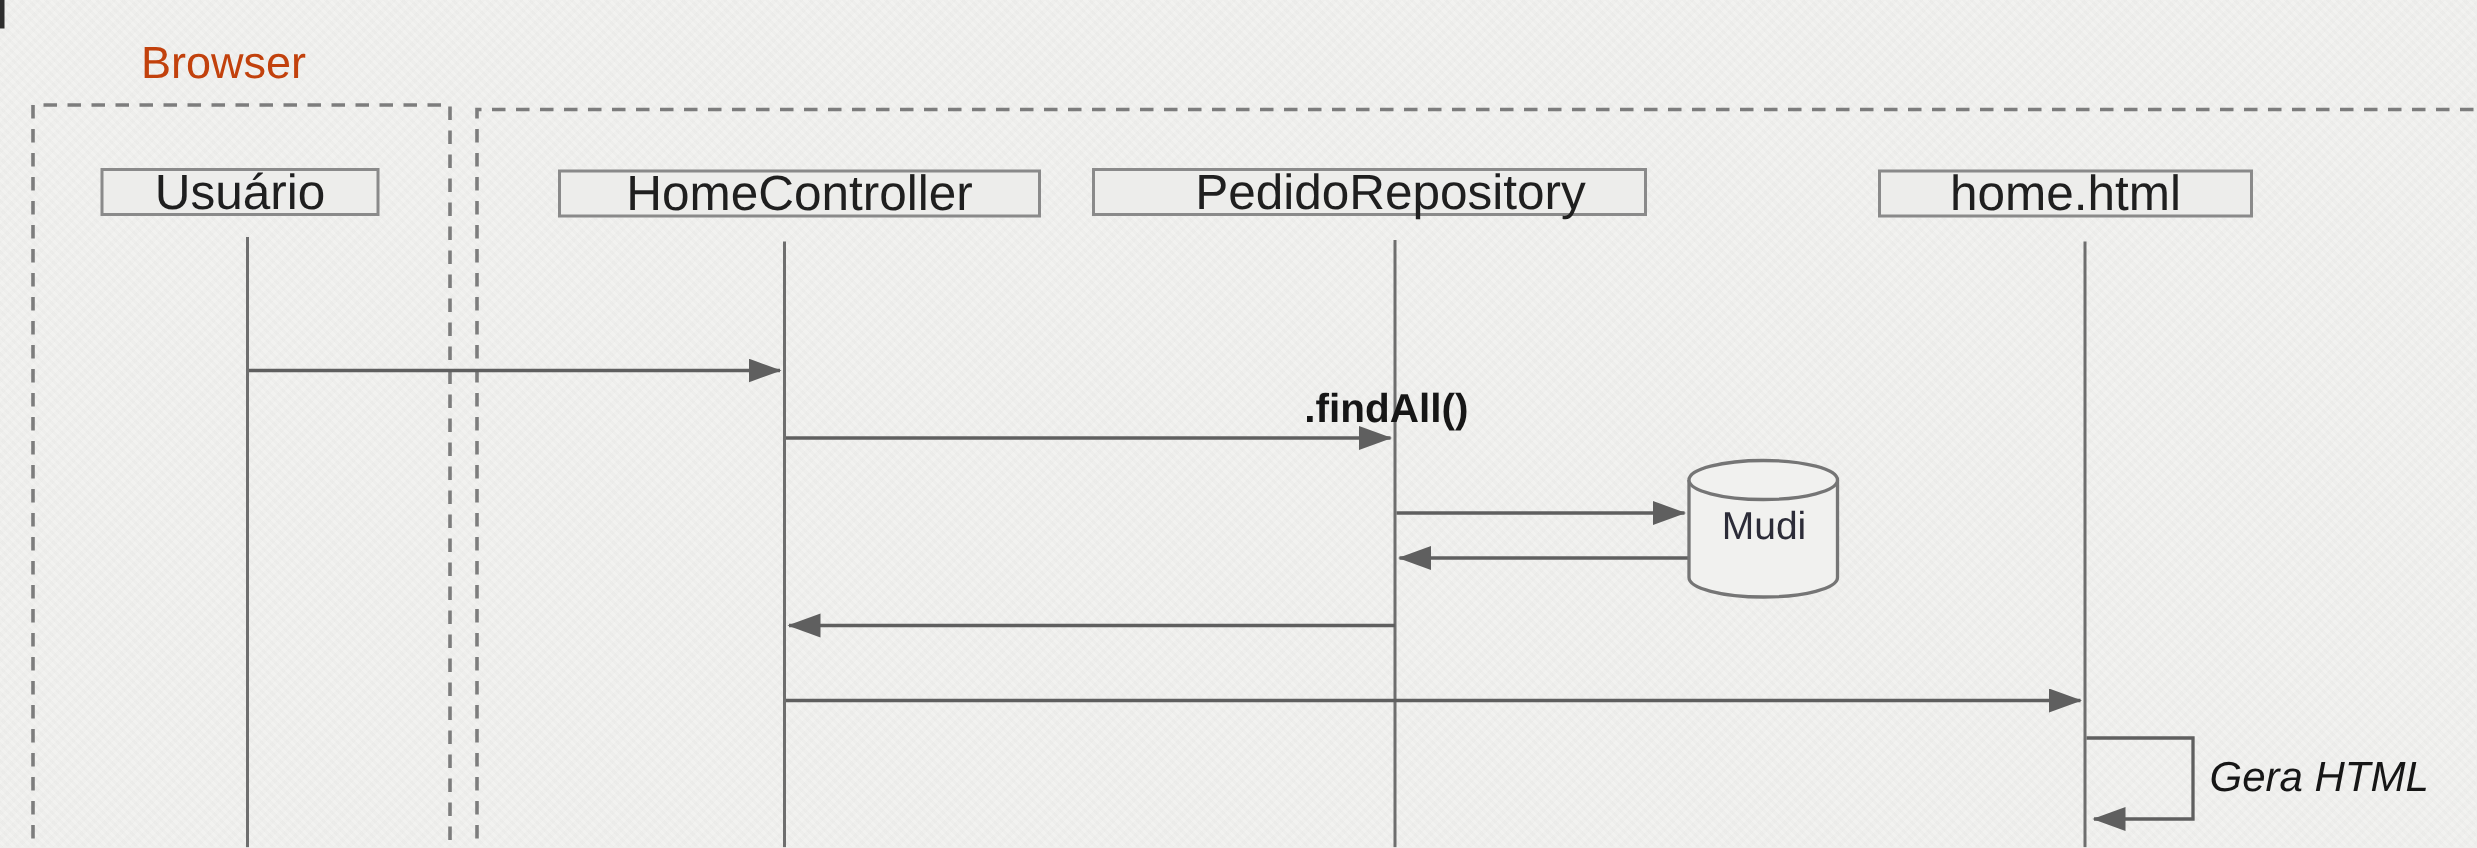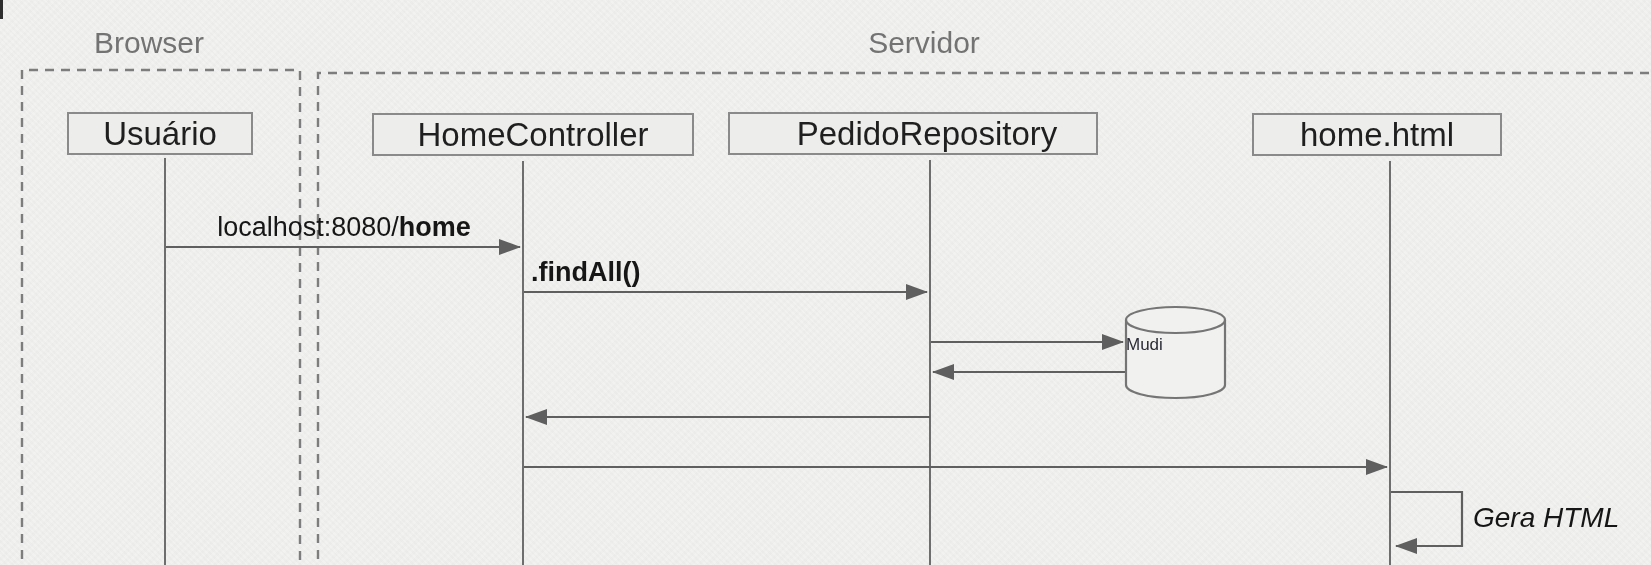--- a/index.html
+++ b/index.html
@@ -27,68 +27,67 @@
       repeating-linear-gradient(-45deg, rgba(0,0,0,0.012) 0 3px, transparent 3px 6px);
     pointer-events:none;
     z-index:0;
   }
   .edge-artifact{
     position:absolute;left:0;top:0;width:3px;height:19px;
     background:#2e2e2e;z-index:5;
   }
   .region-label{
     position:absolute;
-    font-size:30px;color:#737373;
+    font-size:30px;color:#c2410c;
     transform:translateX(-50%);
     white-space:nowrap;
     z-index:3;
   }
   #browser-label{left:149px;top:26px;}
   #servidor-label{left:924px;top:26px;}
   svg.diagram-lines{position:absolute;left:0;top:0;z-index:1;}
   svg .lifeline{stroke:var(--lifeline);stroke-width:2;}
   svg .region-frame{stroke:var(--dashed_border);stroke-width:2.4;fill:none;stroke-dasharray:9 7;}
   svg .msg{stroke:var(--line);stroke-width:2.2;fill:none;}
   svg .arrhead{fill:var(--line);}
   svg .cyl{fill:#f1f1ef;stroke:#757575;stroke-width:2.2;}
   .actor{
-    position:absolute;height:43px;
+    position:absolute;height:32px;
     background:var(--box_fill);
     border:2px solid var(--box_border);
     box-sizing:border-box;
     display:flex;align-items:center;justify-content:center;
     font-size:33px;color:var(--text);
     white-space:nowrap;
     z-index:2;
   }
   #actor-usuario{left:67px;top:112px;width:186px;}
   #actor-homecontroller{left:345px;top:113px;width:322px;margin-left:27px;}
   #actor-pedidorepository{left:728px;top:112px;width:370px;padding-left:28px;}
   #actor-homehtml{left:1252px;top:113px;width:250px;}
   .msg-label{
     position:absolute;
     font-size:27px;color:#161616;
     white-space:nowrap;
     z-index:3;
   }
   #msg-request{left:165px;top:212px;width:358px;text-align:center;}
   #msg-request .bold-part{font-weight:bold;}
-  #msg-findall{left:531px;top:257px;width:479px;text-align:left;font-weight:bold;}
+  #msg-findall{left:500px;top:257px;width:479px;text-align:right;font-weight:bold;}
   #msg-gera{left:1473px;top:502px;font-size:28px;font-style:italic;}
-  #db-label{left:1126px;top:335px;width:100px;text-align:left;font-size:17px;color:#2c2c38;z-index:3;}
+  #db-label{left:1126px;top:335px;width:100px;text-align:center;font-size:26px;color:#2c2c38;z-index:3;}
 </style>
 </head>
 <body>
 
 <div class="stage">
 
   <div class="edge-artifact"></div>
 
   <div class="region-label" id="browser-label">Browser</div>
-  <div class="region-label" id="servidor-label">Servidor</div>
 
   <svg class="diagram-lines" width="1651" height="565" viewBox="0 0 1651 565">
     <defs>
       <marker id="arr" markerUnits="userSpaceOnUse" markerWidth="24" markerHeight="18" refX="21" refY="8" orient="auto">
         <path class="arrhead" d="M0,0 L22,8 L0,16 Z"></path>
       </marker>
     </defs>
 
     <path class="region-frame" d="M22,575 V70 H300 V575"></path>
     <path class="region-frame" d="M318,575 V73 H1660"></path>
@@ -116,21 +115,18 @@
   <div class="actor" id="actor-homecontroller">
     <span>HomeController</span>
   </div>
   <div class="actor" id="actor-pedidorepository">
     <span>PedidoRepository</span>
   </div>
   <div class="actor" id="actor-homehtml">
     <span>home.html</span>
   </div>
 
-  <div class="msg-label" id="msg-request">
-    <span>localhost:8080/</span><span class="bold-part">home</span>
-  </div>
   <div class="msg-label" id="msg-findall">.findAll()</div>
   <div class="msg-label" id="msg-gera">Gera HTML</div>
 
   <div class="msg-label" id="db-label">Mudi</div>
 
 </div>
 
 </body></html>

